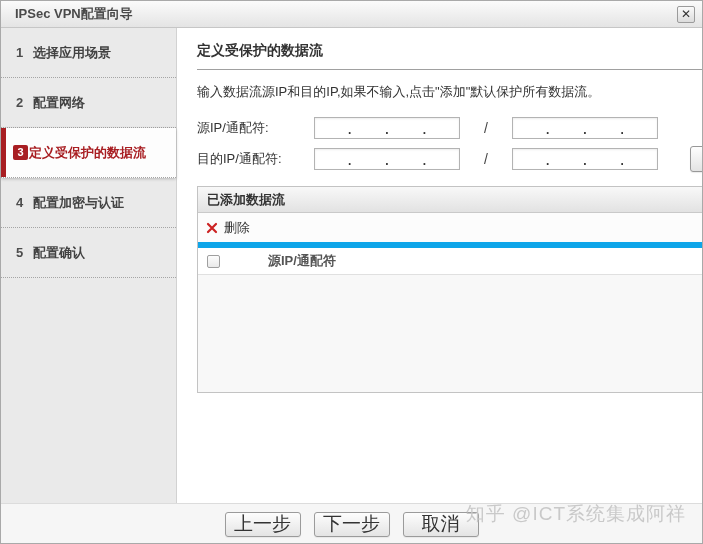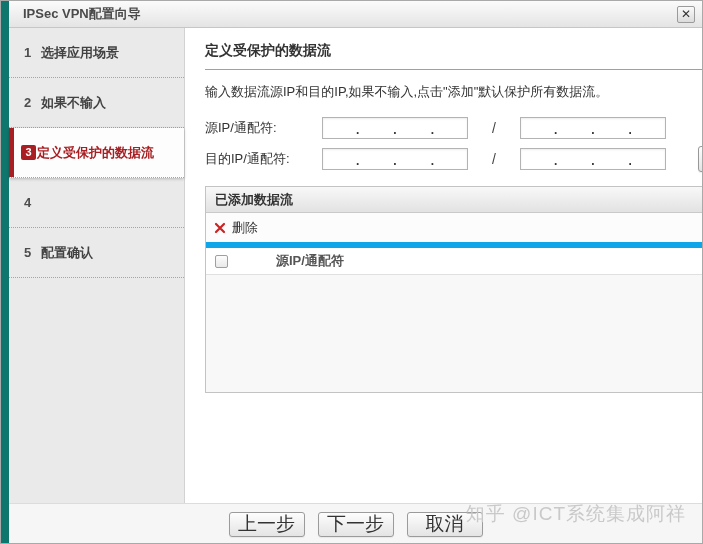--- a/index.html
+++ b/index.html
@@ -1,19 +1,19 @@
 <!DOCTYPE html>
 <html><head>
 <meta charset="utf-8">
 <style>
   * { box-sizing: border-box; }
   html,body { margin:0; padding:0; background:#fff; font-family:"Liberation Sans","DejaVu Sans",sans-serif; }
   .dialog {
     position:relative; width:703px; height:544px;
-    border:1px solid #a9a9a9; background:#0f766e; overflow:hidden;padding-left:8px;
+    border:1px solid #a9a9a9; background:#a21caf; overflow:hidden;
   }
   
   .titlebar {
     height:27px; display:flex; align-items:center;
     padding:0 7px 0 14px;
     background:linear-gradient(#fbfbfb,#e4e4e4);
     border-bottom:1px solid #c6c6c6;
   }
   .titlebar .title { font-size:13px; font-weight:bold; color:#4a4a4a; }
   .close-btn {
@@ -124,28 +124,29 @@
 
   <div class="body-row">
 
     <div class="sidebar">
       <div class="step">
         <span class="num">1</span>
         <span class="label">选择应用场景</span>
       </div>
       <div class="step">
         <span class="num">2</span>
-        <span class="label">如果不输入</span>
+        <span class="label">配置网络</span>
       </div>
       <div class="step active">
         <span class="num">3</span>
         <span class="label">定义受保护的数据流</span>
       </div>
       <div class="step">
         <span class="num">4</span>
+        <span class="label">配置加密与认证</span>
       </div>
       <div class="step">
         <span class="num">5</span>
         <span class="label">配置确认</span>
       </div>
     </div>
 
     <div class="main">
       <div class="main-title">定义受保护的数据流</div>
       <div class="desc">输入数据流源IP和目的IP,如果不输入,点击"添加"默认保护所有数据流。</div>

